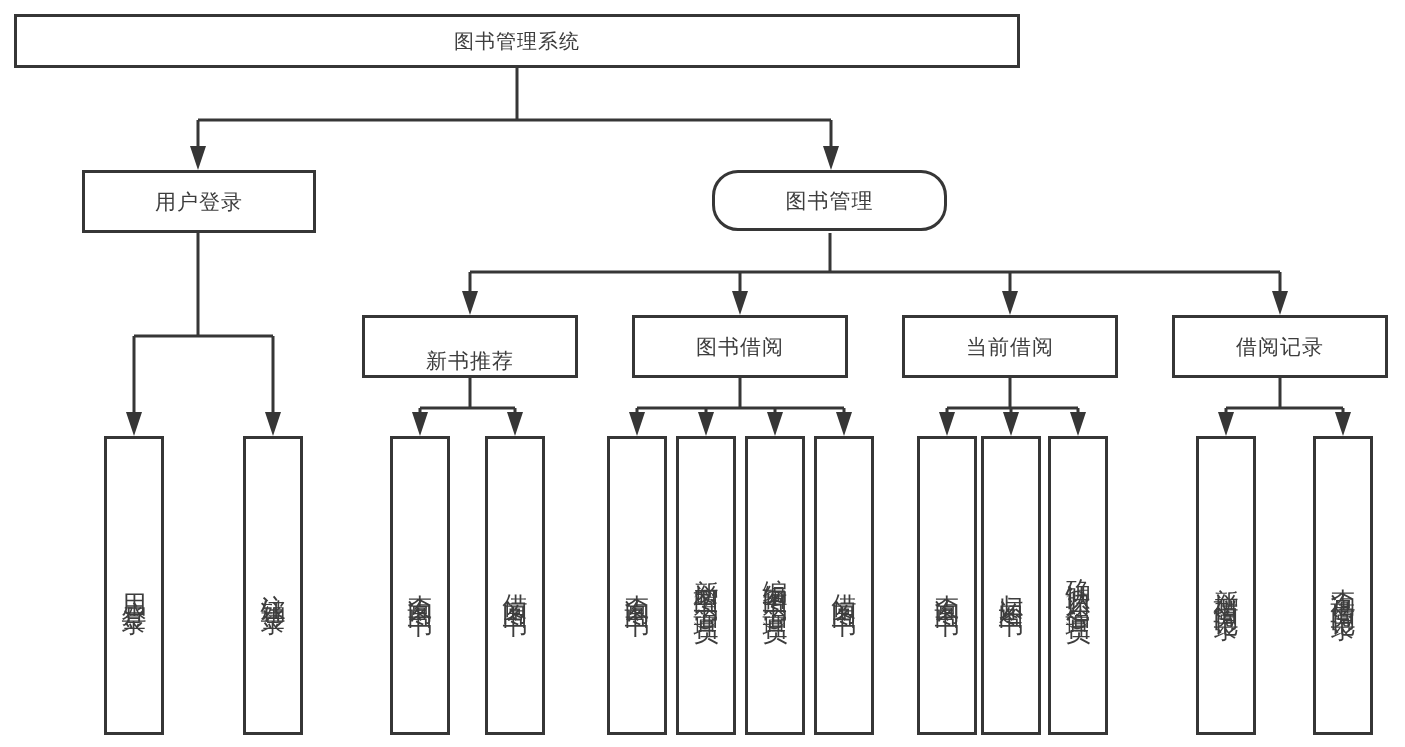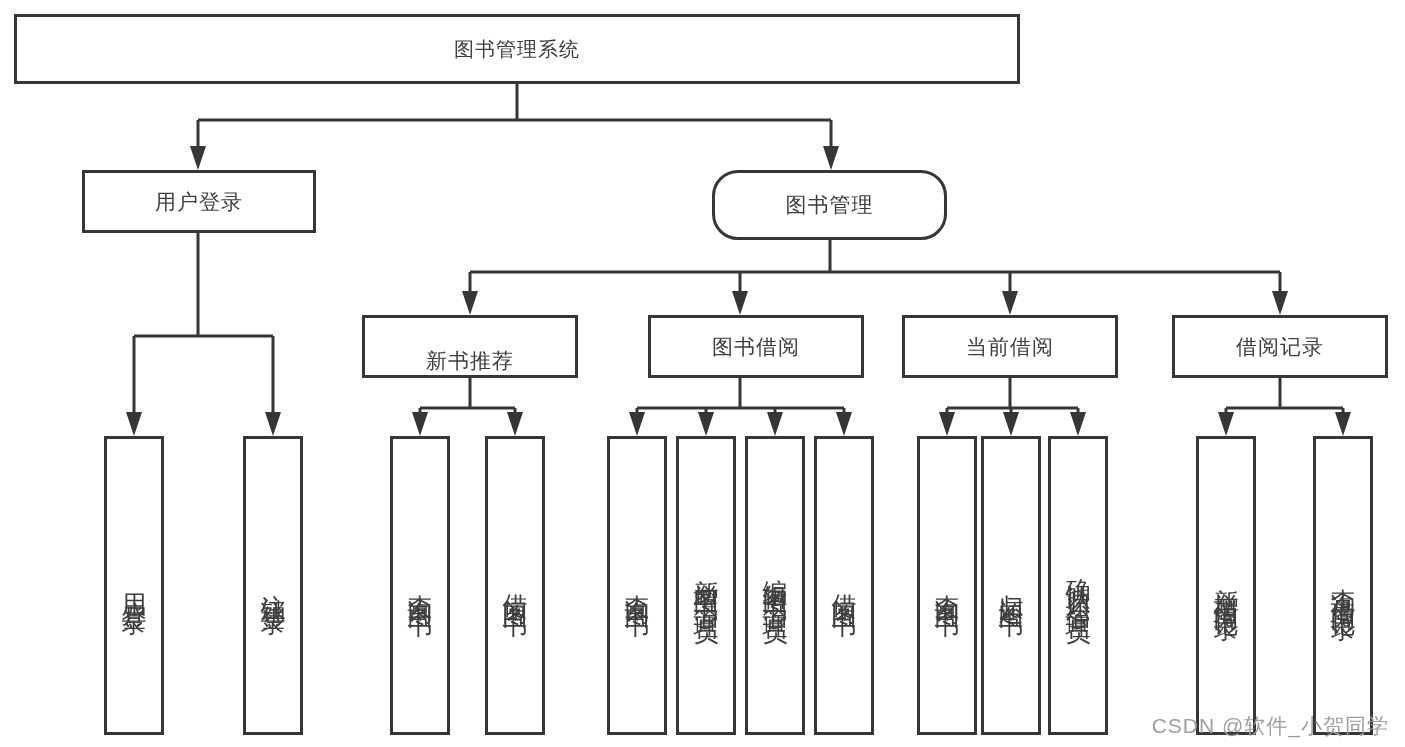--- a/index.html
+++ b/index.html
@@ -30,26 +30,26 @@
     position: absolute;
     box-sizing: border-box;
     background: #ffffff;
     border: 3px solid #363636;
     display: flex;
     align-items: center;
     justify-content: center;
     color: #3d3d3d;
     z-index: 1;
   }
-  .node-root   { left: 14px;  top: 14px;  width: 1006px; height: 70px; }
+  .node-root   { left: 14px;  top: 14px;  width: 1006px; height: 54px; }
   .node-l1a    { left: 82px;  top: 170px; width: 234px;  height: 63px; }
-  .node-l1b    { left: 712px; top: 170px; width: 235px;  height: 70px; border-radius: 26px; }
+  .node-l1b    { left: 712px; top: 170px; width: 235px;  height: 61px; border-radius: 26px; }
   .node-l2     { top: 315px;  width: 216px; height: 63px; }
   .node-l2a    { left: 362px; align-items: flex-end; }
-  .node-l2b    { left: 648px; }
+  .node-l2b    { left: 632px; }
   .node-l2c    { left: 902px; }
   .node-l2d    { left: 1172px; }
   .leaf        { top: 436px;  width: 60px; height: 299px; }
   .leaf-1  { left: 104px; }
   .leaf-2  { left: 243px; }
   .leaf-3  { left: 390px; }
   .leaf-4  { left: 485px; }
   .leaf-5  { left: 607px; }
   .leaf-6  { left: 676px; }
   .leaf-7  { left: 745px; }
@@ -200,15 +200,14 @@
     <span class="v-label">确认归还（管理员）</span>
   </div>
 
   <div class="node leaf leaf-12">
     <span class="v-label">新增借阅记录</span>
   </div>
   <div class="node leaf leaf-13">
     <span class="v-label">查询借阅记录</span>
   </div>
 
-  <div class="watermark">CSDN @软件_小贺同学</div>
 
 </div>
 
 </body></html>

